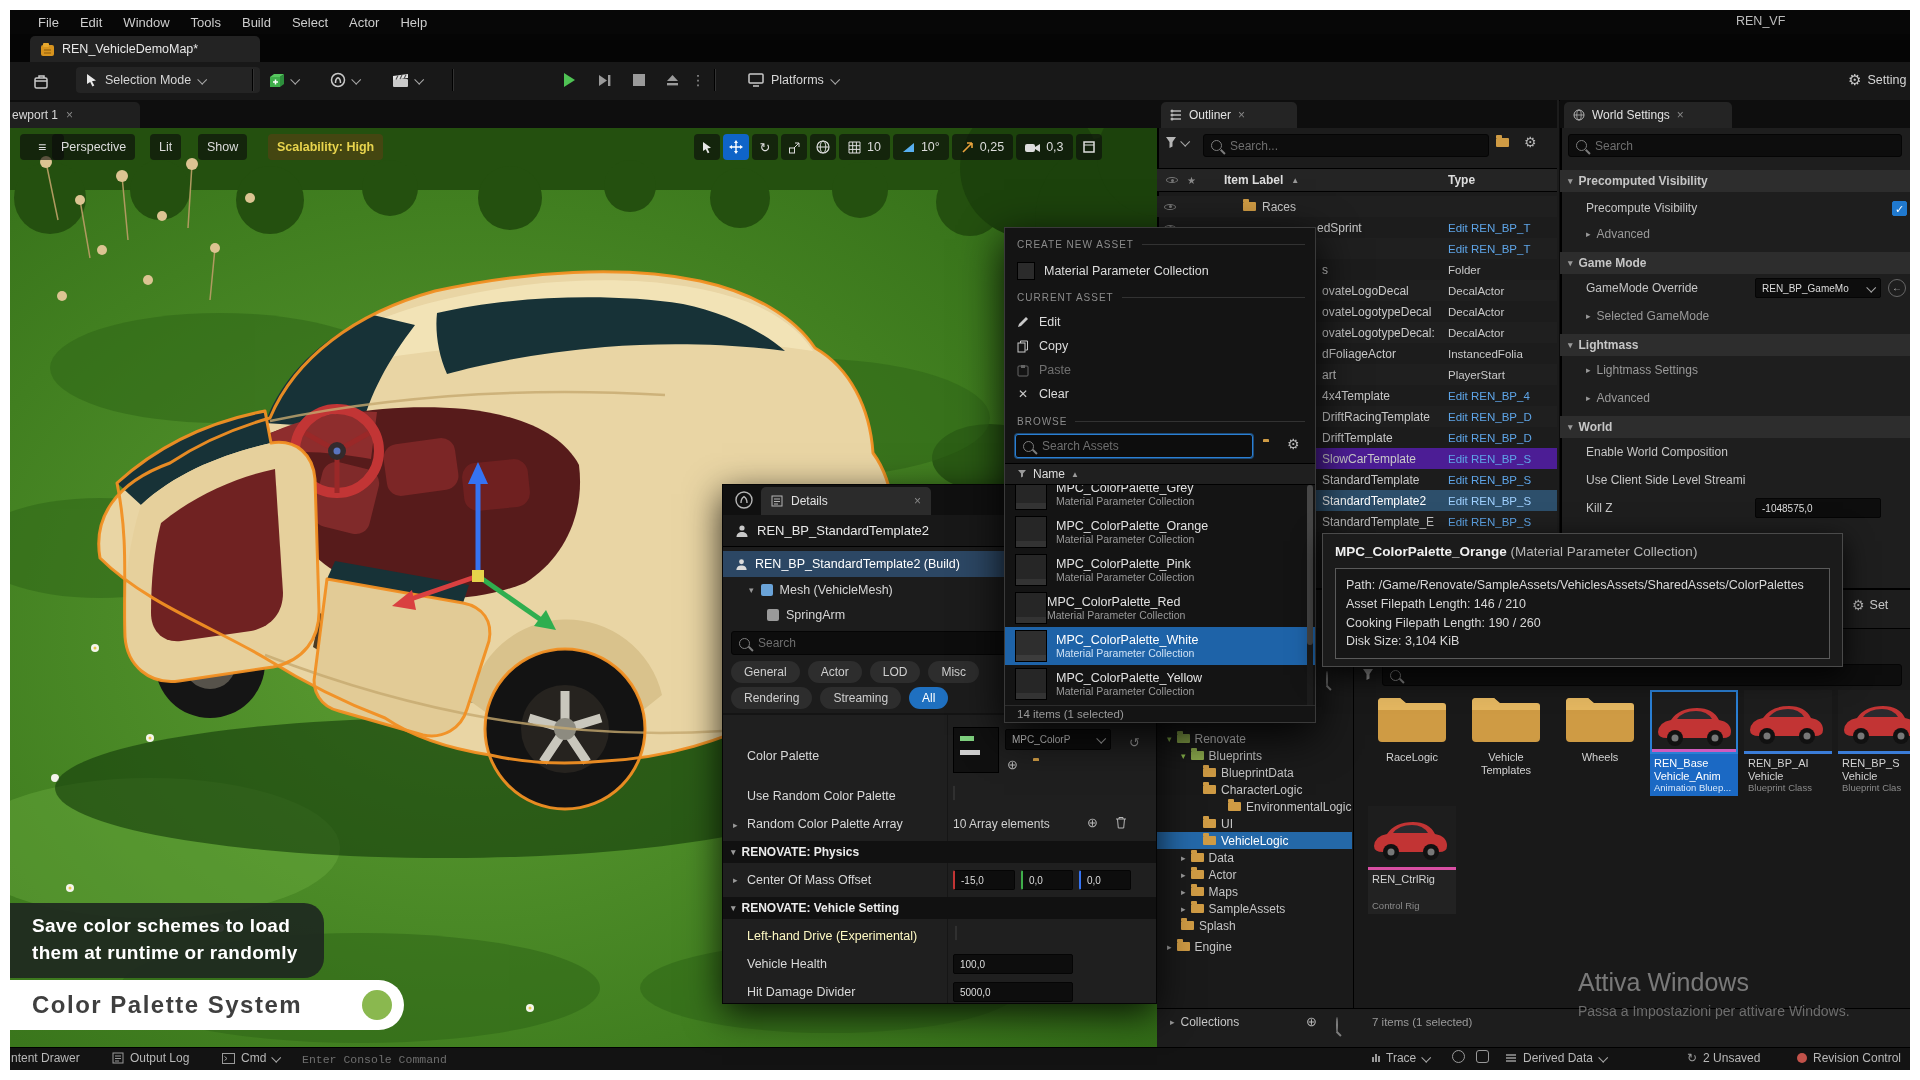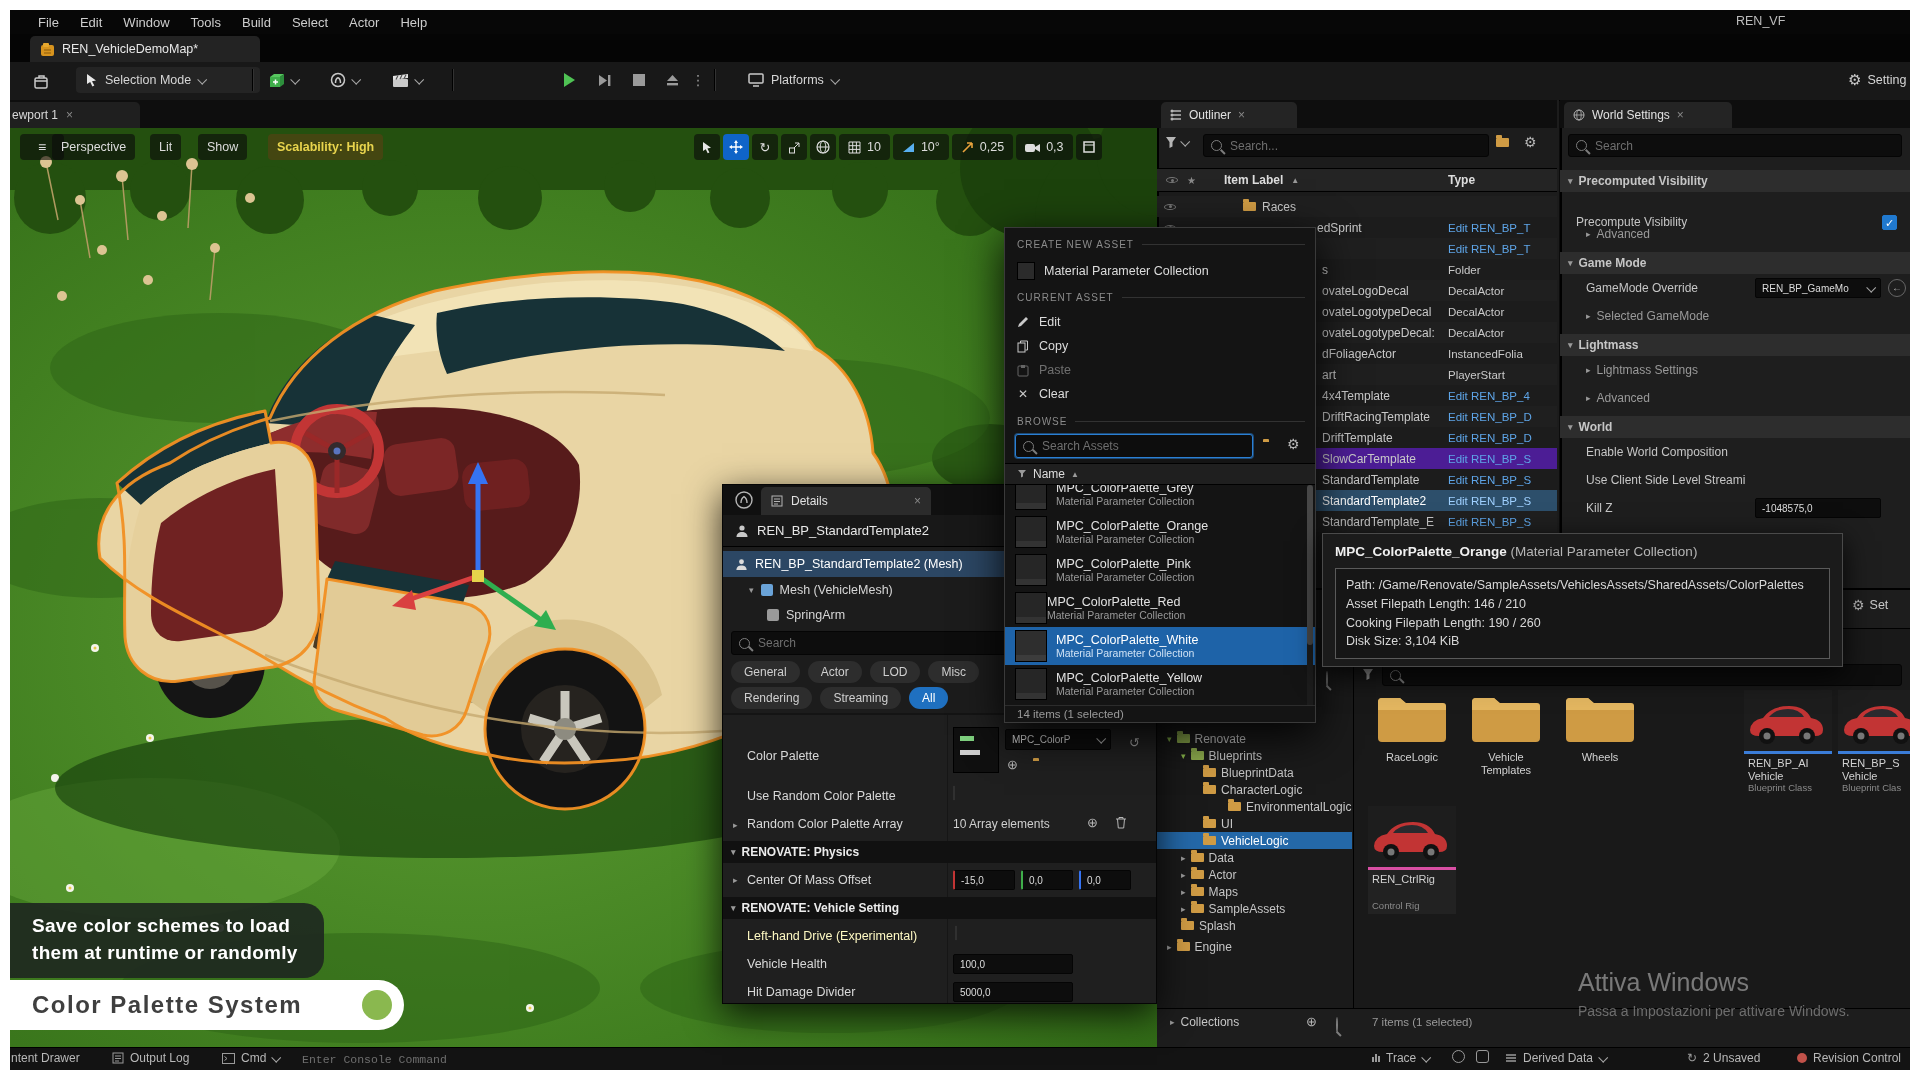--- a/index.html
+++ b/index.html
@@ -522,21 +522,21 @@
     <span style="color:#888;font-size:12px">×</span>
   </div>
   <div class="abs srch" style="left:1568px;top:134px;width:334px;height:23px">
     <span class="mag"></span>
     <input placeholder="Search" style="">
   </div>
   <div class="wrow cat" style="top:170px;height:22px">
       <span class="arr">▾</span>
       <span>Precomputed Visibility</span>
     </div>
-  <div class="wrow" style="top:208px;height:28px;padding-left:16px">
+  <div class="wrow" style="top:194px;height:28px;padding-left:26px">
       <span>Precompute Visibility</span>
       <span class="chk on abs" style="left:195px"></span>
     </div>
   <div class="wrow" style="top:220px;height:28px;padding-left:26px;color:#9a9a9a">
       <span class="arr" style="margin-right:6px">▸</span>
       <span>Advanced</span>
     </div>
   <div class="wrow cat" style="top:252px;height:22px">
       <span class="arr">▾</span>
       <span>Game Mode</span>
@@ -684,20 +684,35 @@
     <div class="tile-lbl">Vehicle Templates</div>
   </div>
   <div class="abs" style="left:1556px;top:690px;width:88px;text-align:center">
     <svg width="76" height="58" style="margin:0 6px">
         <path d="M4 12 q0-4 4-4 h18 l6 6 h36 q4 0 4 4 v30 q0 4 -4 4 H8 q-4 0 -4 -4 Z" fill="#cf9b44"></path>
         <path d="M4 20 h68 v-4 q0-3 -3-3 H32 l-6-5 H8 q-4 0 -4 4 Z" fill="#e3b660"></path>
       </svg>
     <div class="tile-lbl">Wheels</div>
   </div>
   
+  <div class="abs" style="left:1650px;top:690px;width:88px">
+    <svg width="88" height="64" style="border:2px solid #2a7fd4;box-sizing:border-box;background:#1d1d1d;display:block">
+        <path d="M6 40 Q7 30 19 28 Q27 16 45 16 Q61 16 67 28 Q79 30 79 40 Q79 46 71 46 L15 46 Q6 46 6 40Z" fill="#c23434"></path>
+        <path d="M25 27 Q31 19 44 19 Q55 19 60 27 Z" fill="#2a2a2e"></path>
+        <circle cx="23" cy="46" r="8" fill="#111"></circle>
+        <circle cx="63" cy="46" r="8" fill="#111"></circle>
+        <circle cx="23" cy="46" r="3.5" fill="#777"></circle>
+        <circle cx="63" cy="46" r="3.5" fill="#777"></circle>
+        <rect y="57" width="84" height="3" fill="#cf5bbe"></rect>
+      </svg>
+    <div style="background:#1b69c4;padding:3px 4px">
+      <div class="tile-lbl" style="color:#fff"><span>REN_Base</span><br><span>Vehicle_Anim</span></div>
+      <div class="sub-lbl" style="color:#d8e8fa">Animation Bluep...</div>
+    </div>
+  </div>
   <div class="abs" style="left:1744px;top:690px;width:88px">
     <svg width="88" height="64" style="background:#1d1d1d;display:block">
         <path d="M6 40 Q7 30 19 28 Q27 16 45 16 Q61 16 67 28 Q79 30 79 40 Q79 46 71 46 L15 46 Q6 46 6 40Z" fill="#c23434"></path>
         <path d="M25 27 Q31 19 44 19 Q55 19 60 27 Z" fill="#2a2a2e"></path>
         <circle cx="23" cy="46" r="8" fill="#111"></circle>
         <circle cx="63" cy="46" r="8" fill="#111"></circle>
         <circle cx="23" cy="46" r="3.5" fill="#777"></circle>
         <circle cx="63" cy="46" r="3.5" fill="#777"></circle>
         <rect y="61" width="88" height="3" fill="#3b7dd8"></rect>
       </svg>
@@ -763,21 +778,21 @@
           <path d="M1.5 13 C1.5 9.5 4 8 7 8 C10 8 12.5 9.5 12.5 13Z" fill="#c9c9c9"></path>
         </svg>
       <span style="font-size:13px;color:#e8e8e8">REN_BP_StandardTemplate2</span>
       <span class="chev" style="margin-left:auto"></span>
     </div>
     <div class="abs fx" style="left:0;top:66px;width:433px;height:26px;background:#2c4764;gap:7px;padding:0 12px;box-sizing:border-box">
       <svg width="13" height="13" viewBox="0 0 14 14">
           <circle cx="7" cy="4" r="2.6" fill="#dcdcdc"></circle>
           <path d="M1.5 13 C1.5 9.5 4 8 7 8 C10 8 12.5 9.5 12.5 13Z" fill="#dcdcdc"></path>
         </svg>
-      <span style="font-size:12.5px;color:#fff">REN_BP_StandardTemplate2 (Mesh)</span>
+      <span style="font-size:12.5px;color:#fff">REN_BP_StandardTemplate2 (Build)</span>
     </div>
     <div class="abs fx" style="left:0;top:92px;width:433px;height:26px;gap:7px;padding:0 12px 0 26px;box-sizing:border-box">
       <span class="arr">▾</span>
       <span style="width:12px;height:12px;background:#6aa3d8;border-radius:2px;flex:none"></span>
       <span style="font-size:12.5px;color:#d6d6d6">Mesh (VehicleMesh)</span>
     </div>
     <div class="abs fx" style="left:0;top:118px;width:433px;height:24px;gap:7px;padding:0 12px 0 44px;box-sizing:border-box">
       <span style="width:12px;height:12px;background:#9a9a9a;border-radius:2px;flex:none"></span>
       <span style="font-size:12.5px;color:#d6d6d6">SpringArm</span>
     </div>

